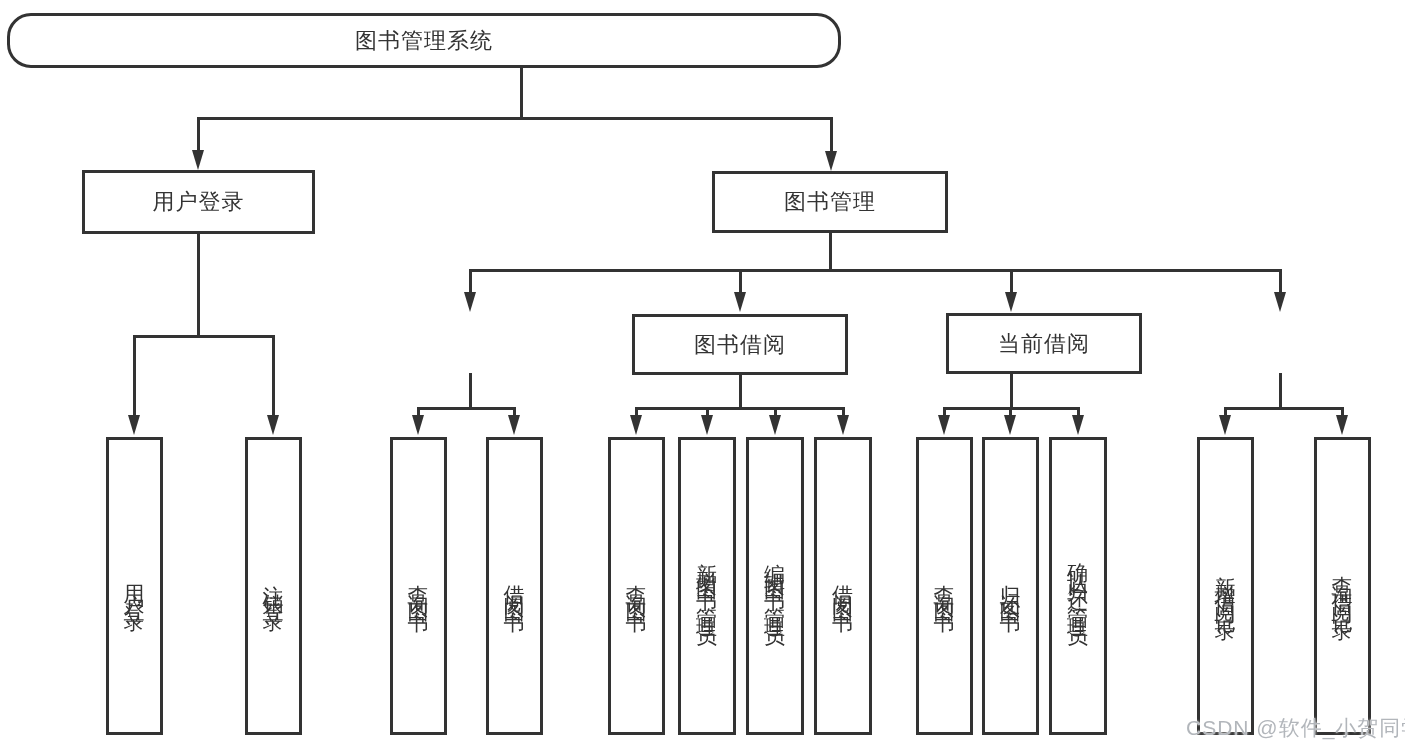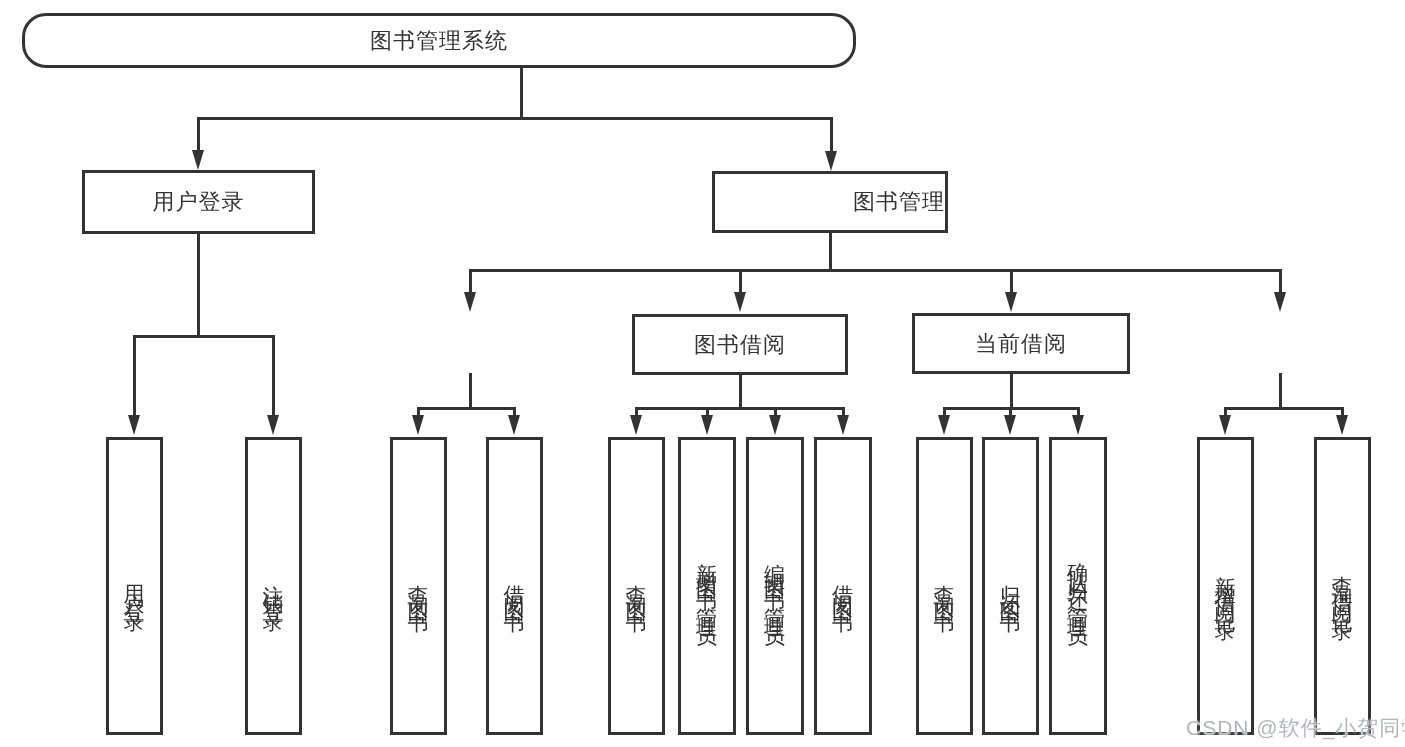--- a/index.html
+++ b/index.html
@@ -50,35 +50,35 @@
     white-space: nowrap;
     z-index: 5;
     text-shadow: 0 0 3px #ffffff, 0 0 1px #ffffff;
   }
 </style>
 </head>
 <body>
 
 <div id="canvas">
 
-  <div class="box" style="left:22px; top:13px; width:834px; height:55px;border-radius:24px;">
+  <div class="box" style="left:7px; top:13px; width:834px; height:55px;border-radius:24px;">
     <span class="hlabel">图书管理系统</span>
   </div>
 
   <div class="vline" style="left:519.5px; top:66px; height:54px;"></div>
   <div class="hline" style="left:197px; top:116.5px; width:636px;"></div>
   <div class="vline" style="left:197px; top:116.5px; height:36px;"></div>
   <div class="arrow" style="left:192px; top:150px;"></div>
   <div class="vline" style="left:829.5px; top:116.5px; height:37px;"></div>
   <div class="arrow" style="left:824.5px; top:151px;"></div>
 
   <div class="box" style="left:82px; top:170px; width:233px; height:64px;">
     <span class="hlabel">用户登录</span>
   </div>
-  <div class="box" style="left:712px; top:171px; width:236px; height:62px;justify-content:flex-end;">
+  <div class="box" style="left:712px; top:171px; width:236px; height:62px;">
     <span class="hlabel">图书管理</span>
   </div>
 
   <div class="vline" style="left:197px; top:232px; height:106px;"></div>
   <div class="hline" style="left:133px; top:334.5px; width:142px;"></div>
   <div class="vline" style="left:133px; top:334.5px; height:84px;"></div>
   <div class="arrow" style="left:128px; top:415px;"></div>
   <div class="vline" style="left:272px; top:334.5px; height:84px;"></div>
   <div class="arrow" style="left:267px; top:415px;"></div>
 
@@ -89,21 +89,21 @@
   <div class="vline" style="left:738.5px; top:269px; height:27px;"></div>
   <div class="arrow" style="left:733.5px; top:292px;"></div>
   <div class="vline" style="left:1009.5px; top:269px; height:27px;"></div>
   <div class="arrow" style="left:1004.5px; top:292px;"></div>
   <div class="vline" style="left:1278.5px; top:269px; height:27px;"></div>
   <div class="arrow" style="left:1273.5px; top:292px;"></div>
 
   <div class="box" style="left:632px; top:314px; width:216px; height:61px;">
     <span class="hlabel">图书借阅</span>
   </div>
-  <div class="box" style="left:912px; top:313px; width:218px; height:61px;">
+  <div class="box" style="left:946px; top:313px; width:196px; height:61px;">
     <span class="hlabel">当前借阅</span>
   </div>
 
   <div class="vline" style="left:468.5px; top:373px; height:37px;"></div>
   <div class="hline" style="left:417px; top:407px; width:99px;"></div>
   <div class="vline" style="left:417px; top:407px; height:12px;"></div>
   <div class="arrow" style="left:412px; top:415px;"></div>
   <div class="vline" style="left:513px; top:407px; height:12px;"></div>
   <div class="arrow" style="left:508px; top:415px;"></div>
 

